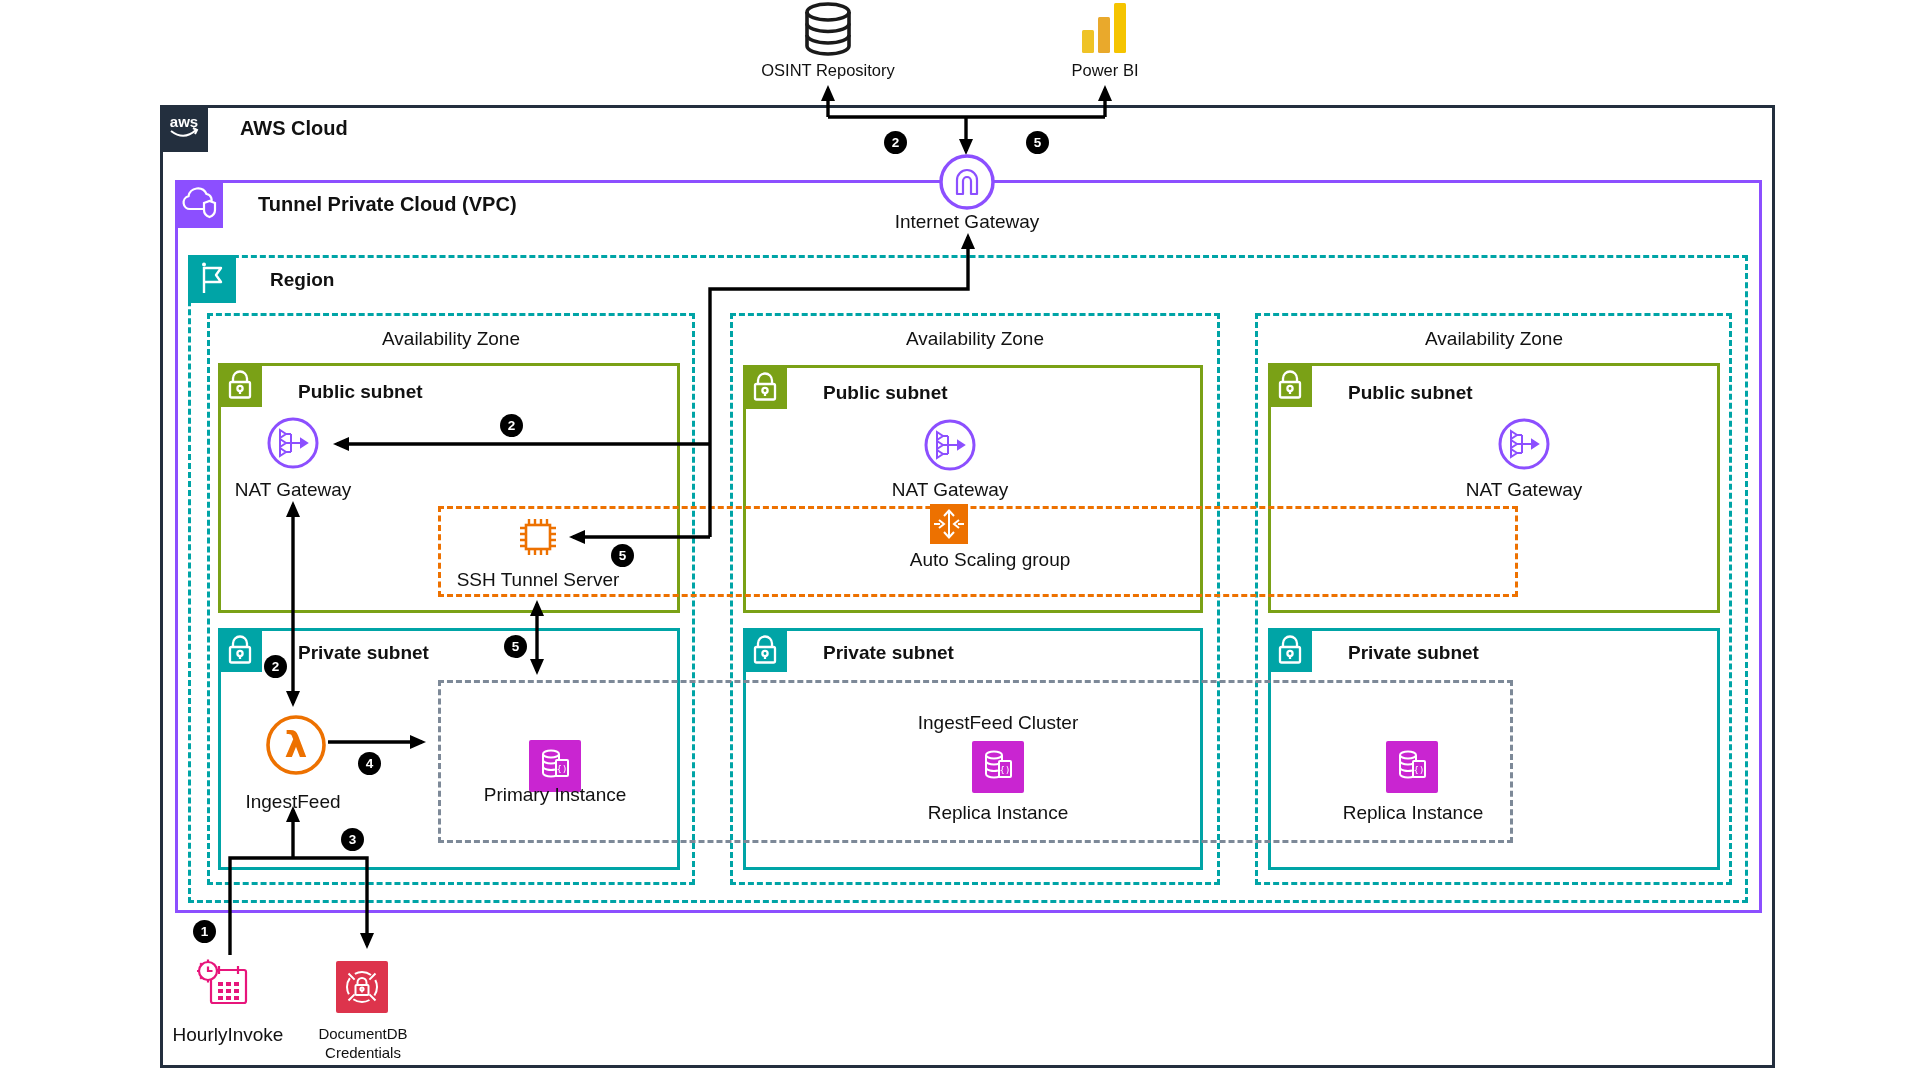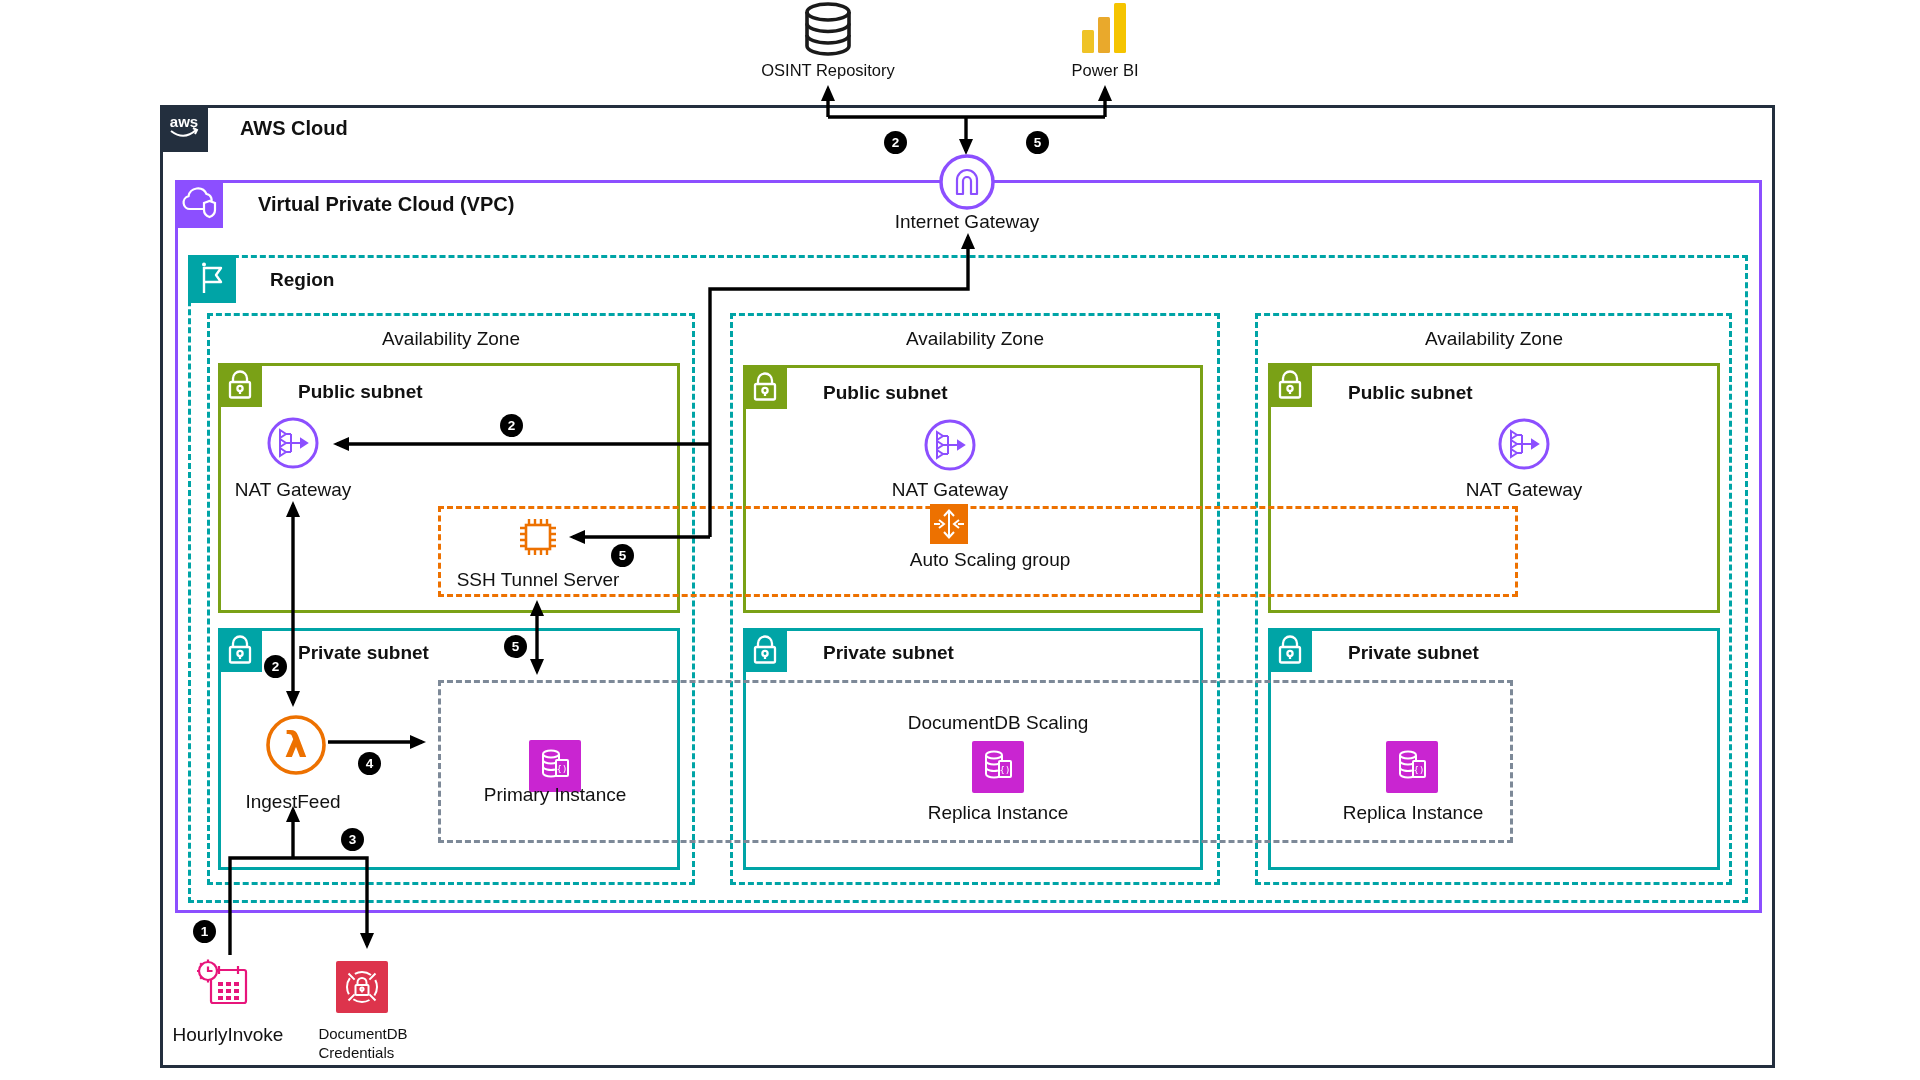--- a/index.html
+++ b/index.html
@@ -14,21 +14,21 @@
   .priv{border:3px solid #00A4A6;}
   .asg{border:3px dashed #ED7100;}
   .docdb{border:3px dashed #7D8998;}
   .lbl{position:absolute;white-space:nowrap;font-weight:bold;}
   .t20{font-size:20px;} .t19{font-size:19px;} .t15{font-size:19px;} .t16{font-size:16.5px;}
   .cap{position:absolute;white-space:nowrap;transform:translateX(-50%);}
   .badge{position:absolute;width:23px;height:23px;border-radius:50%;background:#000;color:#fff;
          font-size:13.5px;font-weight:bold;display:flex;align-items:center;justify-content:center;}
   svg.icon{position:absolute;}
   #wires{position:absolute;left:0;top:0;pointer-events:none;}
-  .creds-cap{position:absolute;transform:translateX(-50%);font-size:15px;line-height:19px;}
+  .creds-cap{position:absolute;transform:translateX(-50%);text-align:center;font-size:15px;line-height:19px;}
 </style>
 </head>
 <body>
 
 <div id="stage">
 
   <div class="b aws-cloud" style="left:160px;top:105px;width:1615px;height:963px;"></div>
   <div class="b vpc" style="left:175px;top:180px;width:1587px;height:733px;"></div>
   <div class="b region" style="left:188px;top:255px;width:1560px;height:648px;"></div>
 
@@ -288,21 +288,21 @@
   <svg class="icon" style="left:1081px;top:2px;" width="48" height="52" viewBox="0 0 48 52">
     <rect x="1" y="28" width="12" height="23" rx="1.5" fill="#EFC326"></rect>
     <rect x="17" y="15" width="12" height="36" rx="1.5" fill="#E9A92C"></rect>
     <rect x="33" y="1" width="12" height="50" rx="1.5" fill="#F5C400"></rect>
   </svg>
 
   <div class="cap t16" style="left:828px;top:61px;">OSINT Repository</div>
   <div class="cap t16" style="left:1105px;top:61px;">Power BI</div>
 
   <div class="lbl t20" style="left:240px;top:117px;">AWS Cloud</div>
-  <div class="lbl t20" style="left:258px;top:193px;">Virtual Private Cloud (VPC)</div>
+  <div class="lbl t20" style="left:258px;top:193px;">Tunnel Private Cloud (VPC)</div>
   <div class="lbl t19" style="left:270px;top:269px;">Region</div>
   <div class="cap t15" style="left:967px;top:211px;">Internet Gateway</div>
 
   <div class="cap t19" style="left:451px;top:328px;">Availability Zone</div>
   <div class="cap t19" style="left:975px;top:328px;">Availability Zone</div>
   <div class="cap t19" style="left:1494px;top:328px;">Availability Zone</div>
 
   <div class="lbl t19" style="left:298px;top:381px;">Public subnet</div>
   <div class="lbl t19" style="left:823px;top:382px;">Public subnet</div>
   <div class="lbl t19" style="left:1348px;top:382px;">Public subnet</div>
@@ -310,21 +310,21 @@
   <div class="lbl t19" style="left:298px;top:642px;">Private subnet</div>
   <div class="lbl t19" style="left:823px;top:642px;">Private subnet</div>
   <div class="lbl t19" style="left:1348px;top:642px;">Private subnet</div>
 
   <div class="cap t15" style="left:293px;top:479px;">NAT Gateway</div>
   <div class="cap t15" style="left:950px;top:479px;">NAT Gateway</div>
   <div class="cap t15" style="left:1524px;top:479px;">NAT Gateway</div>
 
   <div class="cap t15" style="left:538px;top:569px;">SSH Tunnel Server</div>
   <div class="cap t19" style="left:950px;top:549px;margin-left:40px;">Auto Scaling group</div>
-  <div class="cap t19" style="left:998px;top:712px;">DocumentDB Scaling</div>
+  <div class="cap t19" style="left:998px;top:712px;">IngestFeed Cluster</div>
 
   <div class="cap t15" style="left:555px;top:784px;">Primary Instance</div>
   <div class="cap t15" style="left:998px;top:802px;">Replica Instance</div>
   <div class="cap t15" style="left:1413px;top:802px;">Replica Instance</div>
 
   <div class="cap t15" style="left:293px;top:779px;margin-top:12px;">IngestFeed</div>
   <div class="cap t15" style="left:228px;top:1024px;">HourlyInvoke</div>
   <div class="creds-cap" style="left:363px;top:1024px;">
     <div>DocumentDB</div>
     <div>Credentials</div>

